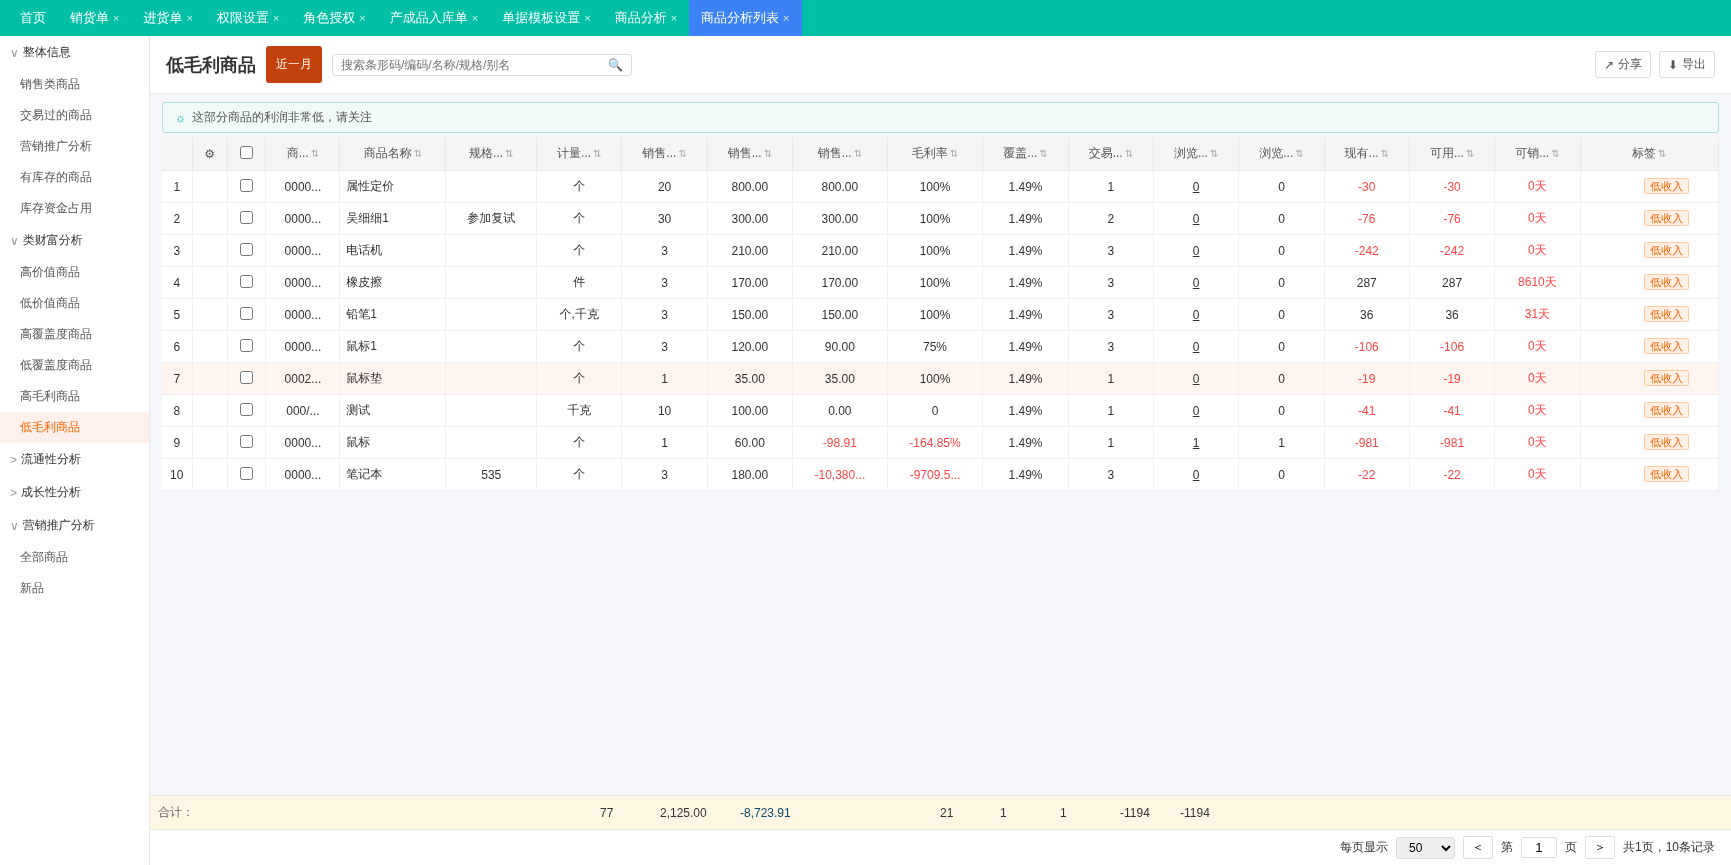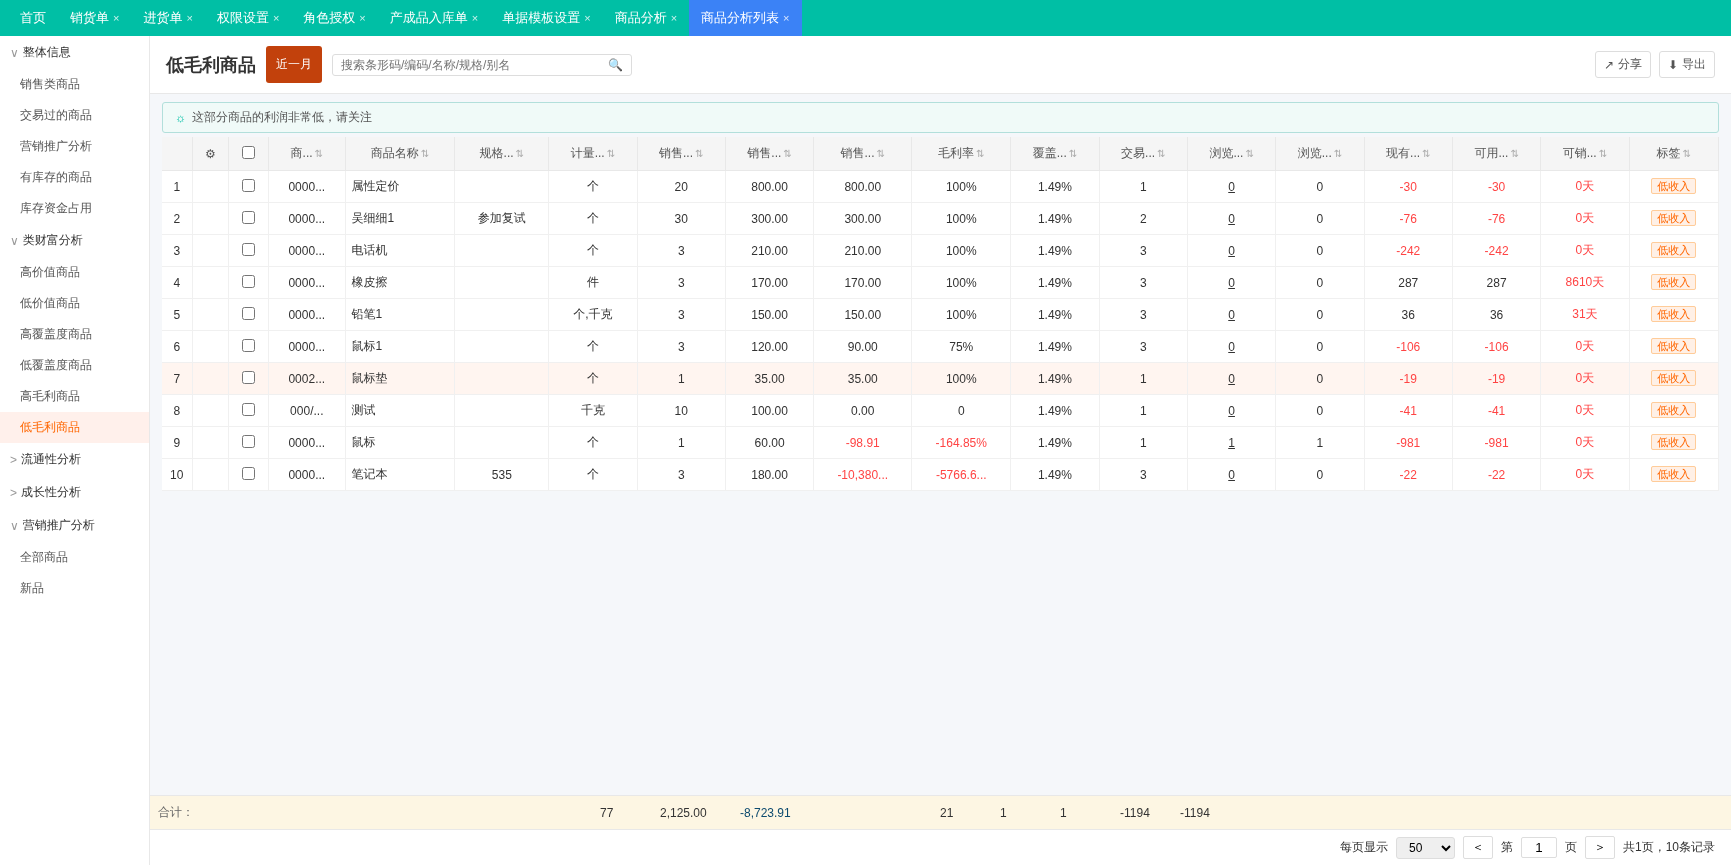--- a/index.html
+++ b/index.html
@@ -178,20 +178,21 @@
     }
     td.text-left { text-align: left; }
     td.red { color: #ff4444; }
     .tag-label {
       background: #fff0e6;
       color: #ff6600;
       border: 1px solid #ffcc99;
       border-radius: 2px;
       padding: 1px 5px;
       font-size: 11px;
+      margin-left: 35px;
     }
     .tag-label.low-income { background: #fff0e6; color: #ff6600; border-color: #ffcc99; }
     
     
     .footer-total {
       background: #fdf6e3;
       border-top: 1px solid #e8e8e8;
       padding: 8px 8px;
       display: flex;
       align-items: center;
@@ -544,21 +545,21 @@
               <td>10</td>
               <td></td>
               <td><input type="checkbox" style=""></td>
               <td>0000...</td>
               <td class="text-left">笔记本</td>
               <td>535</td>
               <td>个</td>
               <td>3</td>
               <td>180.00</td>
               <td class="red">-10,380...</td>
-              <td class="red">-5766.6...</td>
+              <td class="red">-9709.5...</td>
               <td>1.49%</td>
               <td>3</td>
               <td><span class="underline-link">0</span></td>
               <td>0</td>
               <td class="red">-22</td>
               <td class="red">-22</td>
               <td class="red">0天</td>
               <td><span class="tag-label low-income">低收入</span></td>
             </tr>
           </tbody>

